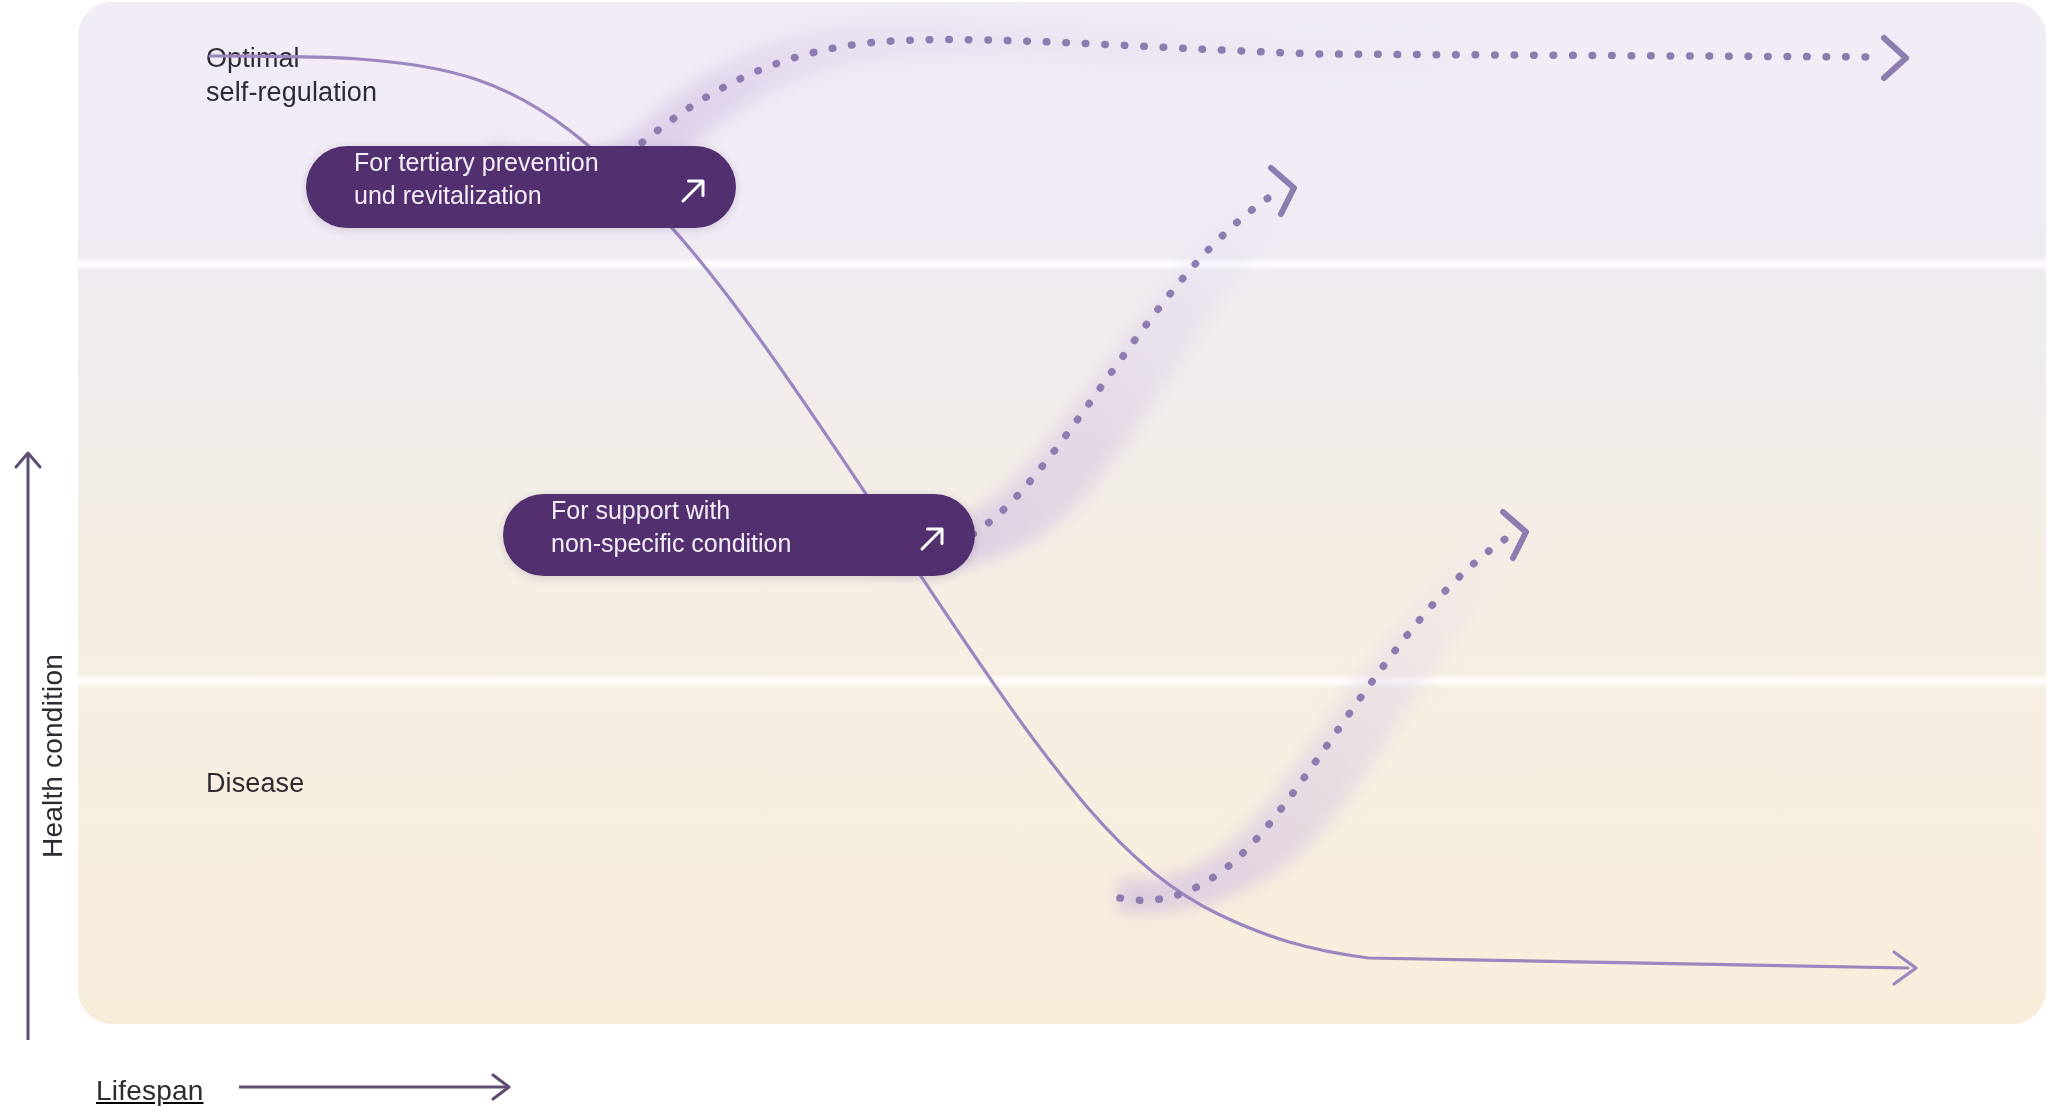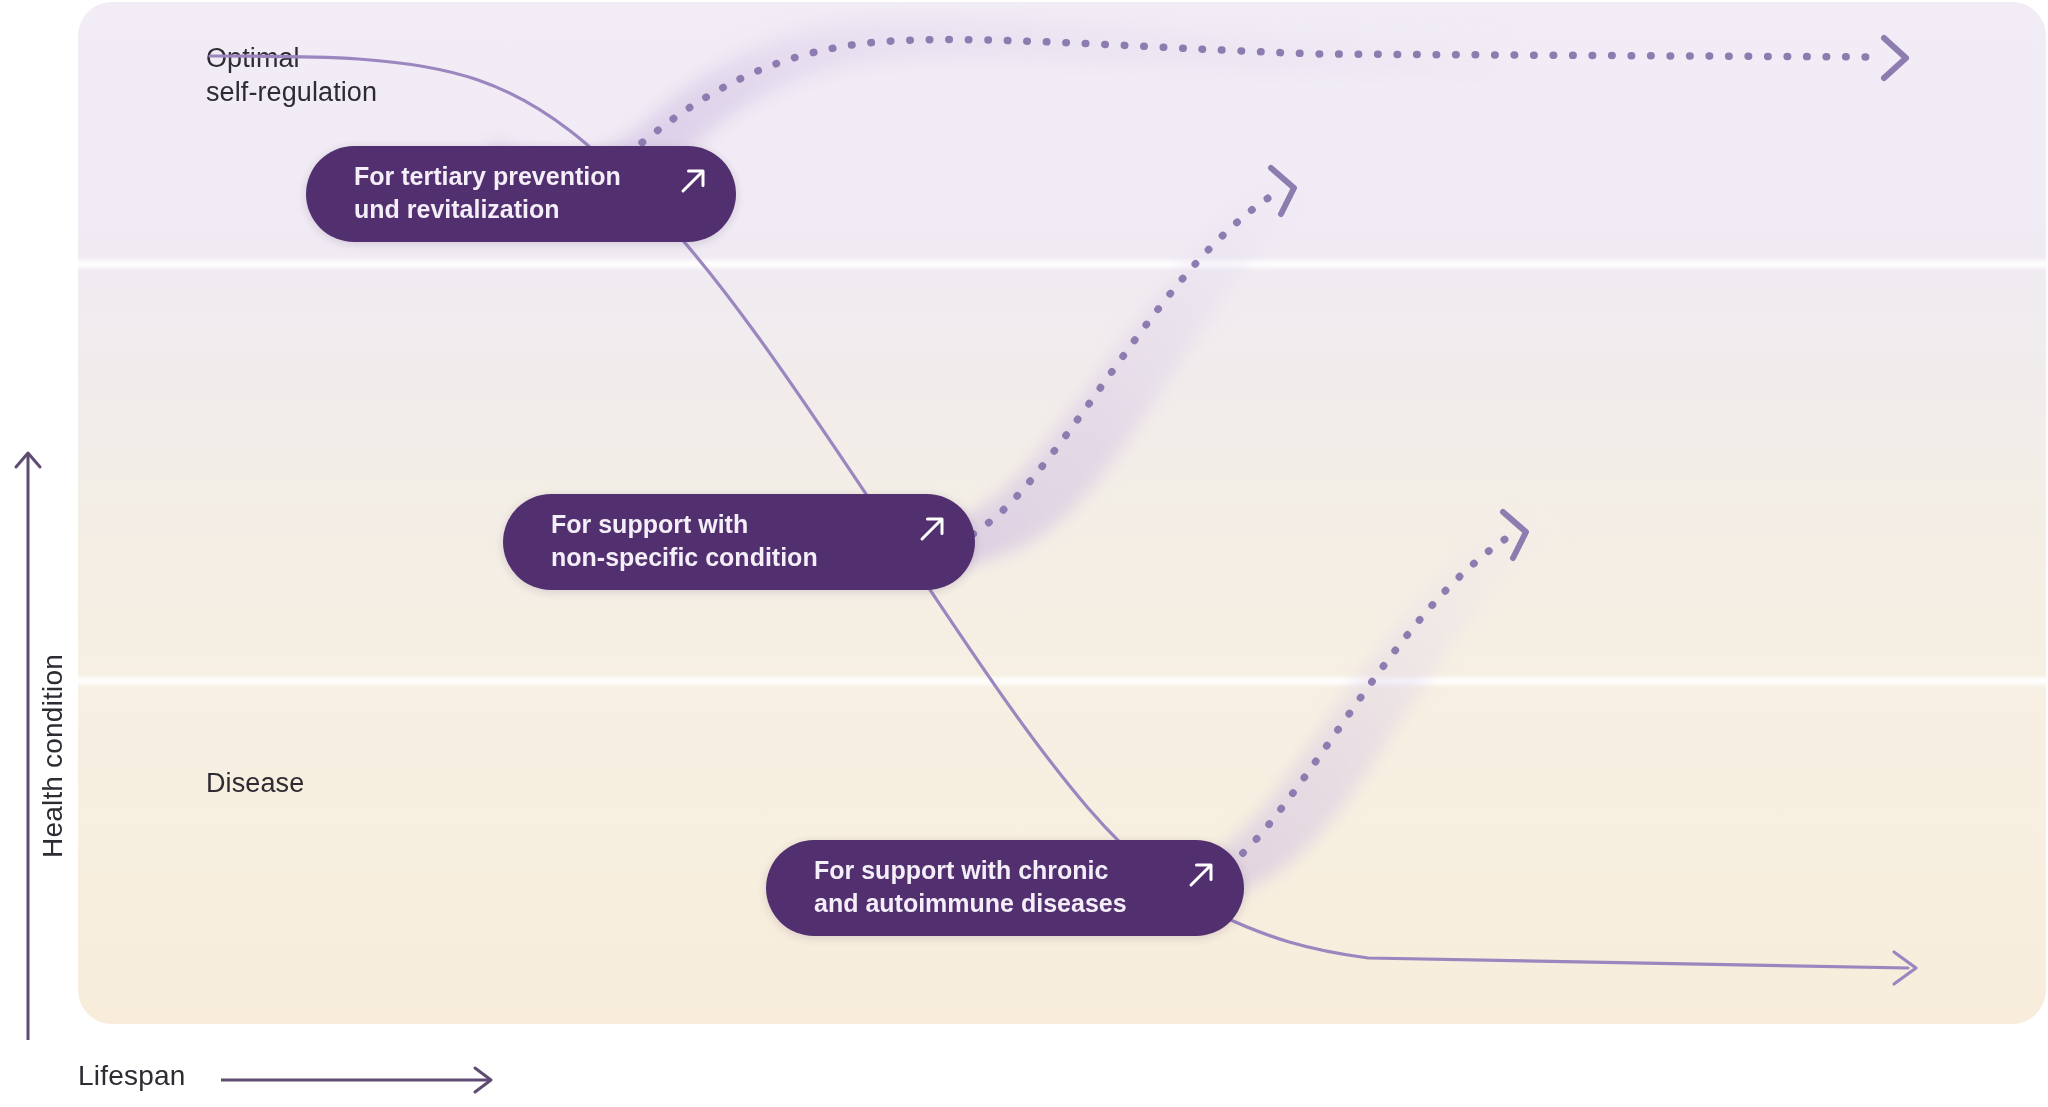--- a/index.html
+++ b/index.html
@@ -78,27 +78,26 @@
     inset: 0;
     width: 1968px;
     height: 1022px;
     pointer-events: none;
   }
 
   
   .pill {
     position: absolute;
     display: flex;
-    align-items: flex-start;
+    align-items: flex-end;
     background: #523070;
     border-radius: 999px;
-    padding: 14px 22px 16px 48px;
+    padding: 0 22px 16px 48px;
     box-shadow: 0 2px 10px rgba(60,30,90,0.16);
     cursor: pointer;
-    font-weight: bold;
   }
   .pill-text {
     color: #f3eef7;
     font-size: 25px;
     line-height: 33px;
     white-space: pre-line;
     flex: 1 1 auto;
   }
   .pill-arrow {
     width: 42px;
@@ -128,26 +127,27 @@
     width: 320px;
     text-align: center;
     transform: rotate(-90deg);
     color: #2e2b33;
     font-size: 28px;
     letter-spacing: 0.2px;
     white-space: nowrap;
   }
   #axis-x {
     position: absolute;
-    left: 78px;
+    left: 96px;
     top: 1060px;
     width: 560px;
     height: 47px;
     display: flex;
-    align-items: flex-start;
+    align-items: flex-end;
+    text-decoration: underline;
   }
   #axis-x-label {
     color: #2e2b33;
     font-size: 28px;
     letter-spacing: 0.2px;
     white-space: nowrap;
     margin-right: 32px;
   }
 </style>
 </head>
@@ -286,25 +286,15 @@
       <span class="pill-text">For support with
 non-specific condition</span>
       <span class="pill-arrow">
         <svg width="34" height="34" viewBox="0 0 34 34">
           <line x1="7" y1="27" x2="26" y2="8" stroke="#ffffff" stroke-width="3" stroke-linecap="round"></line>
           <polyline points="12.5,7 27,7 27,21.5" fill="none" stroke="#ffffff" stroke-width="3" stroke-linecap="round" stroke-linejoin="round"></polyline>
         </svg>
       </span>
     </div>
 
-    <div class="pill" id="pill-chronic">
-      <span class="pill-text">For support with chronic
-and autoimmune diseases</span>
-      <span class="pill-arrow">
-        <svg width="34" height="34" viewBox="0 0 34 34">
-          <line x1="7" y1="27" x2="26" y2="8" stroke="#ffffff" stroke-width="3" stroke-linecap="round"></line>
-          <polyline points="12.5,7 27,7 27,21.5" fill="none" stroke="#ffffff" stroke-width="3" stroke-linecap="round" stroke-linejoin="round"></polyline>
-        </svg>
-      </span>
-    </div>
 
   </div>
 </div>
 
 </body></html>

